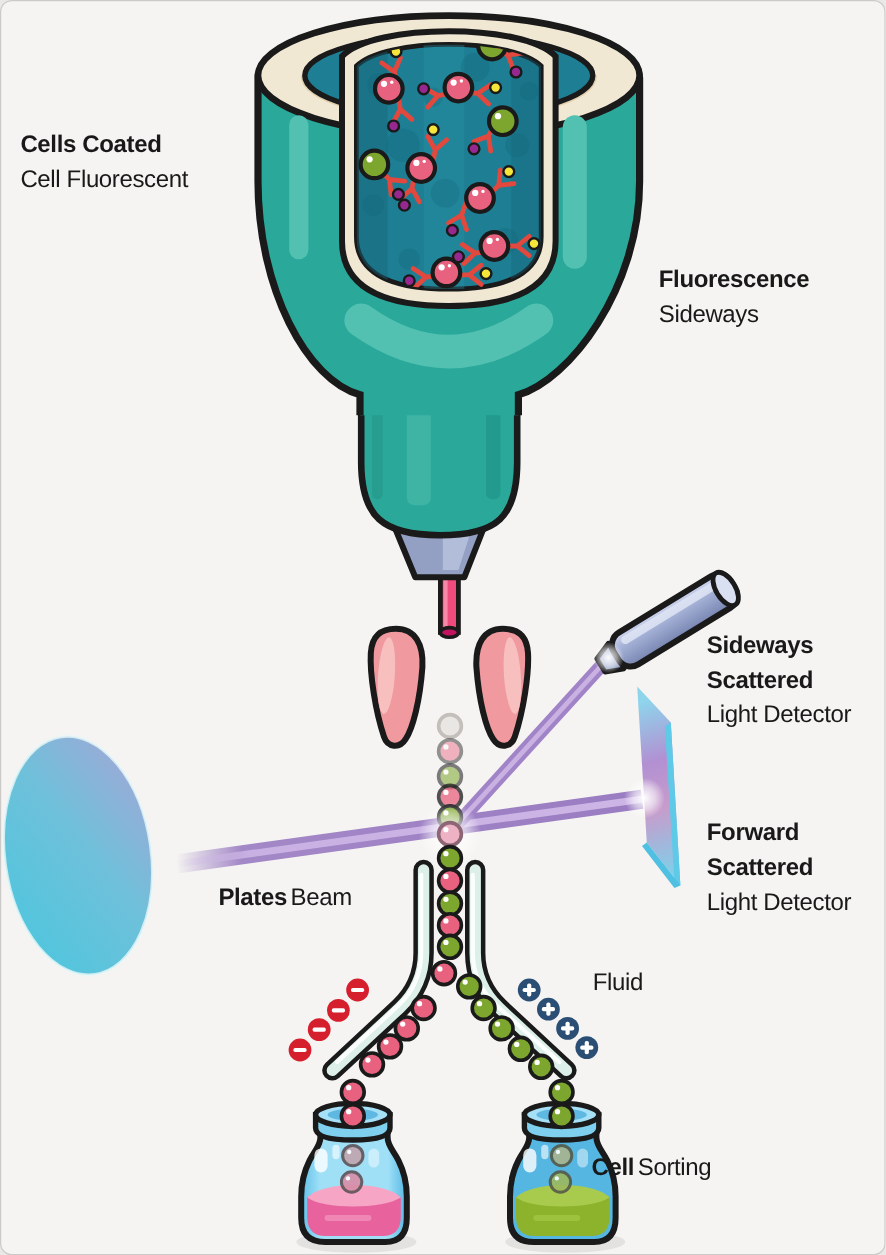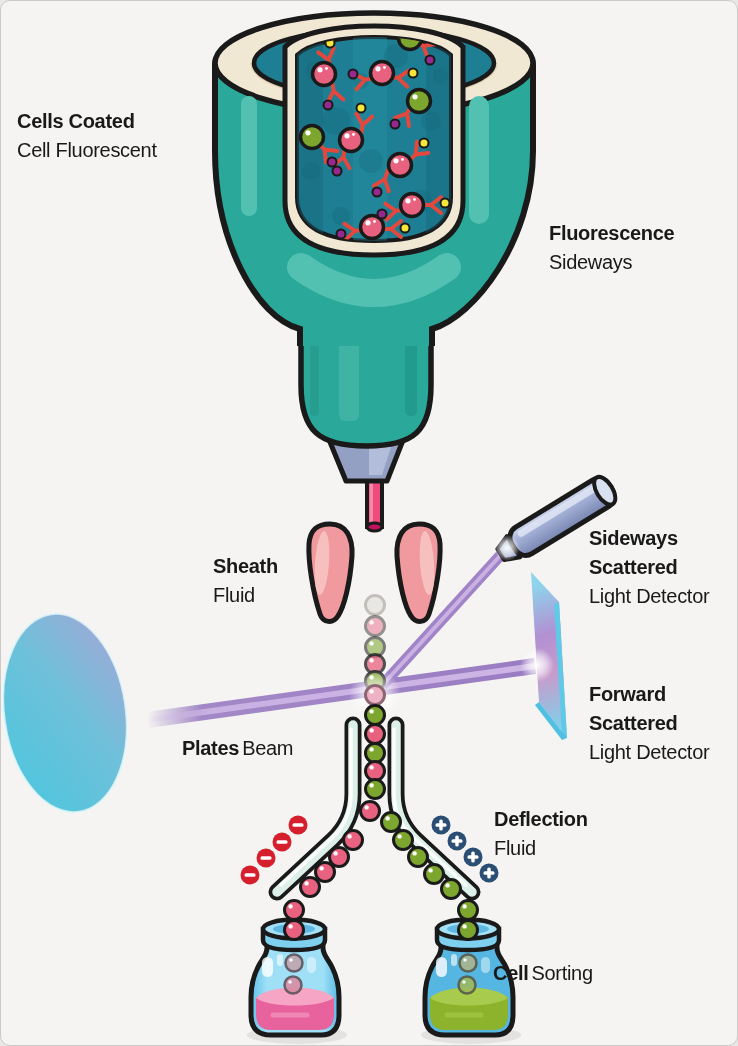--- a/index.html
+++ b/index.html
@@ -340,43 +340,38 @@
 <div class="lbl" style="left:16px;top:106px;">
   <div class="b">Cells Coated</div>
   <div>Cell Fluorescent</div>
 </div>
 
 <div class="lbl" style="left:548px;top:218px;">
   <div class="b">Fluorescence</div>
   <div>Sideways</div>
 </div>
 
-<div class="lbl" style="left:212px;top:551px;">
-  <div class="b">Sheath</div>
-  <div>Fluid</div>
-</div>
 
 <div class="lbl" style="left:588px;top:523px;">
   <div class="b">Sideways</div>
   <div class="b">Scattered</div>
   <div>Light Detector</div>
 </div>
 
 <div class="lbl" style="left:588px;top:679px;">
   <div class="b">Forward</div>
   <div class="b">Scattered</div>
   <div>Light Detector</div>
 </div>
 
 <div class="lbl" style="left:181px;top:733px;">
   <span class="b">Plates</span><span class="sp">Beam</span>
 </div>
 
 <div class="lbl" style="left:493px;top:804px;">
-  <div class="b">Deflection</div>
   <div>Fluid</div>
 </div>
 
 <div class="lbl" style="left:492px;top:958px;">
   <span class="b">Cell</span><span class="sp">Sorting</span>
 </div>
 
 </div>
 
 </body></html>

